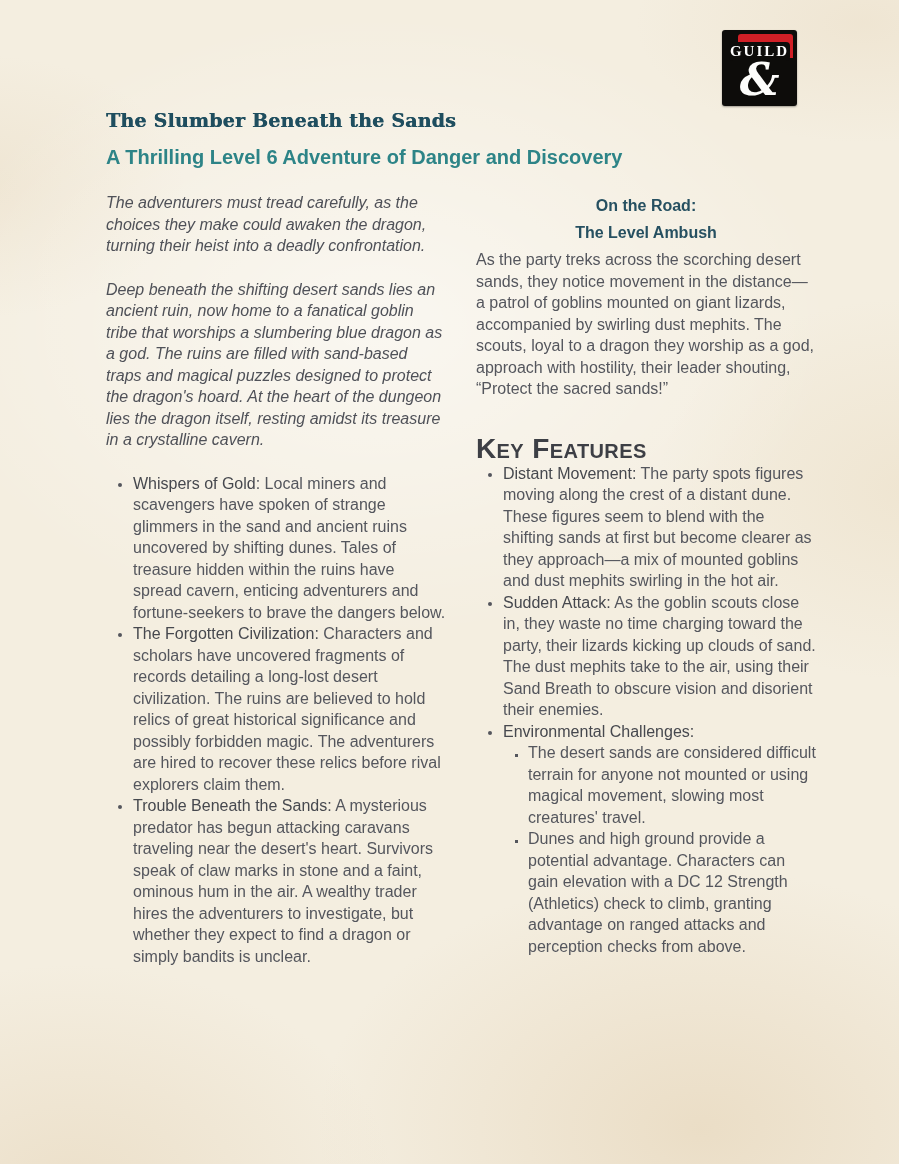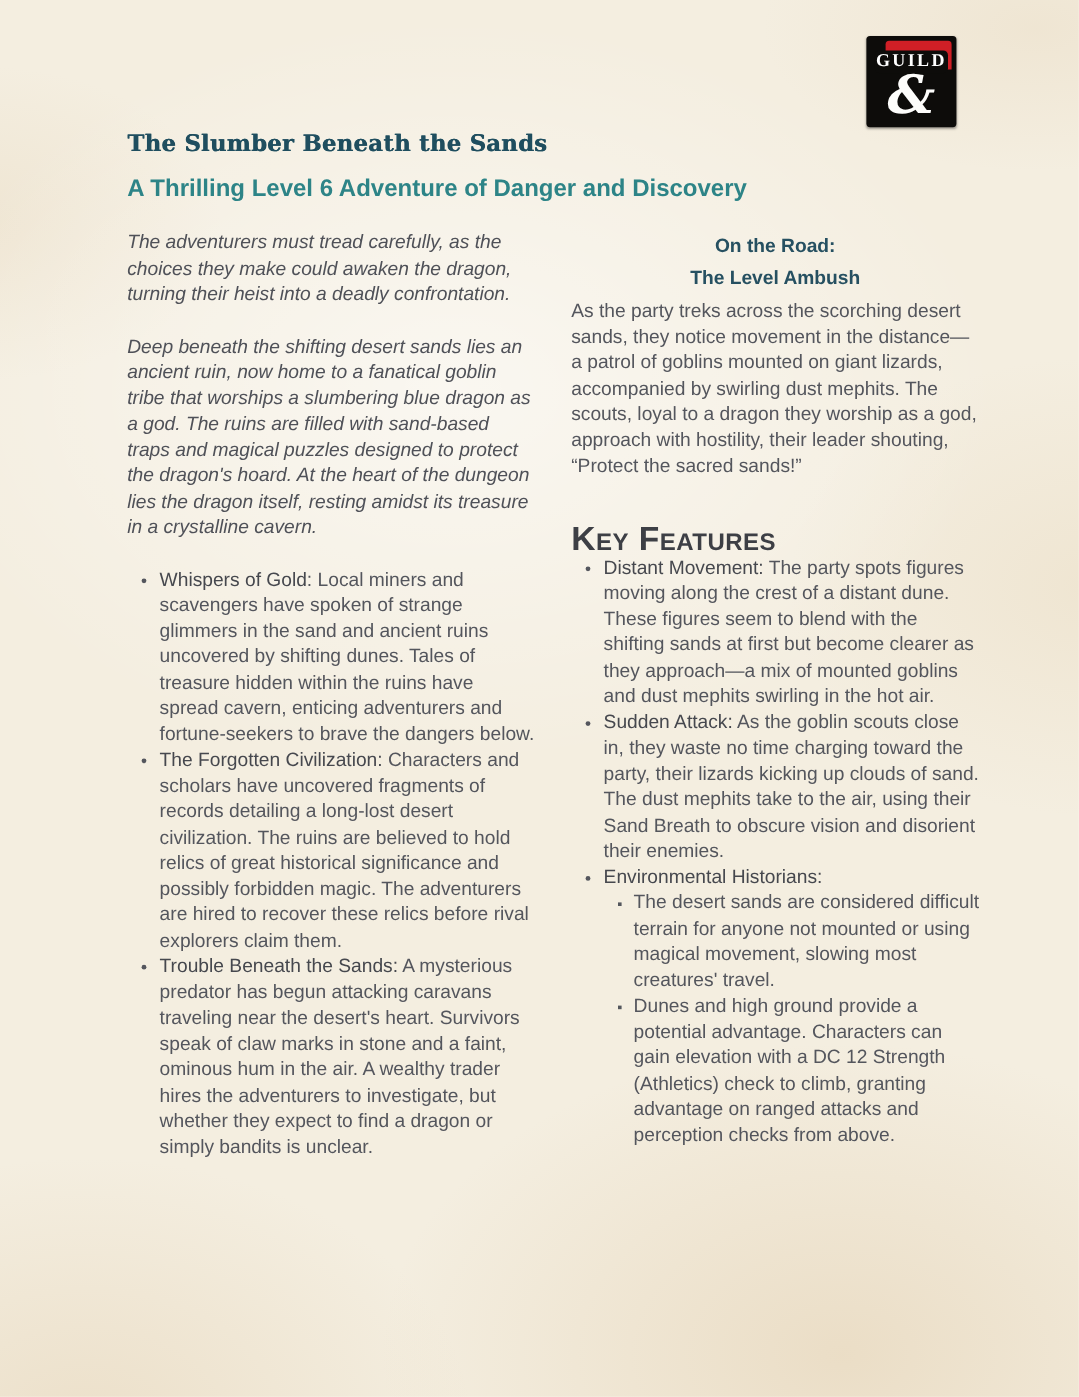--- a/index.html
+++ b/index.html
@@ -140,21 +140,21 @@
         <span>The Level Ambush</span>
       </h3>
       <p>As the party treks across the scorching desert sands, they notice movement in the distance—a patrol of goblins mounted on giant lizards, accompanied by swirling dust mephits. The scouts, loyal to a dragon they worship as a god, approach with hostility, their leader shouting, “Protect the sacred sands!”</p>
 
       <h4 class="smallcaps-heading">Key Features</h4>
 
       <ul class="bullet-list">
         <li><span class="lead">Distant Movement:</span><span> The party spots figures moving along the crest of a distant dune. These figures seem to blend with the shifting sands at first but become clearer as they approach—a mix of mounted goblins and dust mephits swirling in the hot air.</span></li>
         <li><span class="lead">Sudden Attack:</span><span> As the goblin scouts close in, they waste no time charging toward the party, their lizards kicking up clouds of sand. The dust mephits take to the air, using their Sand Breath to obscure vision and disorient their enemies.</span></li>
         <li>
-          <span class="lead">Environmental Historians:</span>
+          <span class="lead">Environmental Challenges:</span>
           <ul class="sub-list">
             <li>The desert sands are considered difficult terrain for anyone not mounted or using magical movement, slowing most creatures' travel.</li>
             <li>Dunes and high ground provide a potential advantage. Characters can gain elevation with a DC 12 Strength (Athletics) check to climb, granting advantage on ranged attacks and perception checks from above.</li>
           </ul>
         </li>
       </ul>
     </div>
 
   </div>
 </div>

